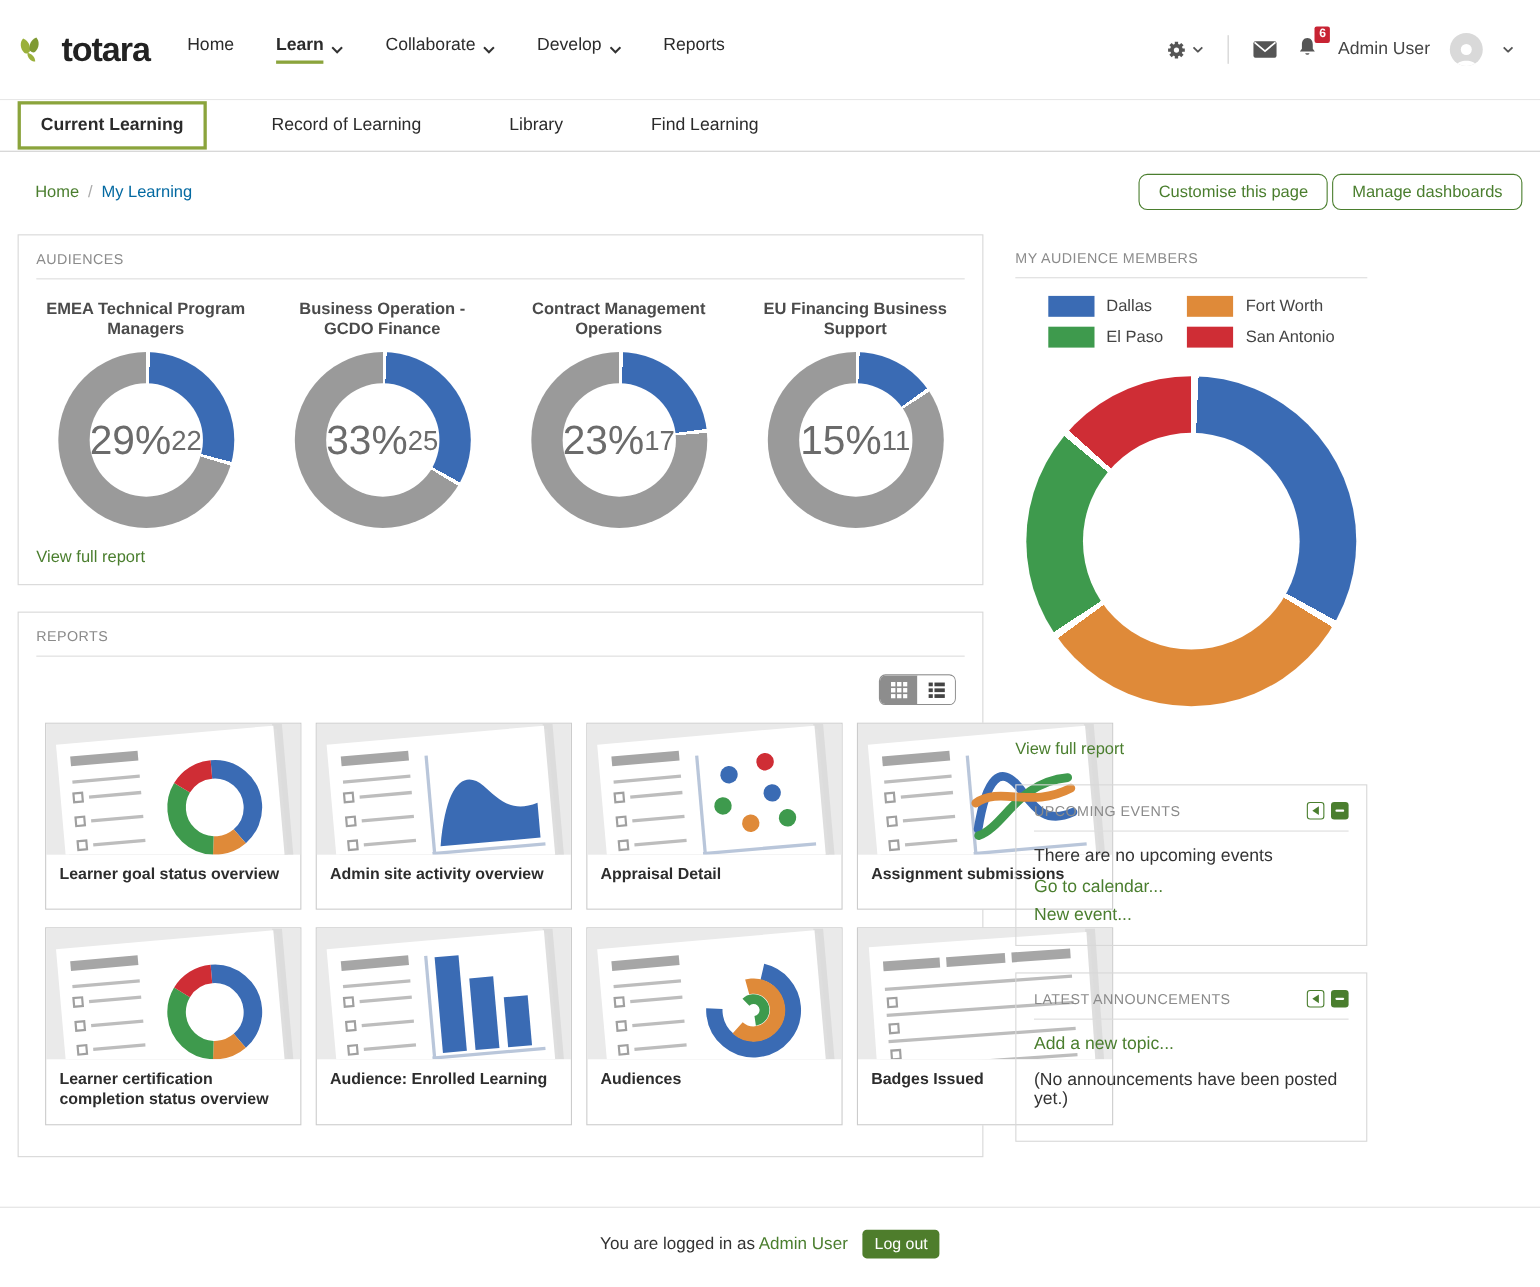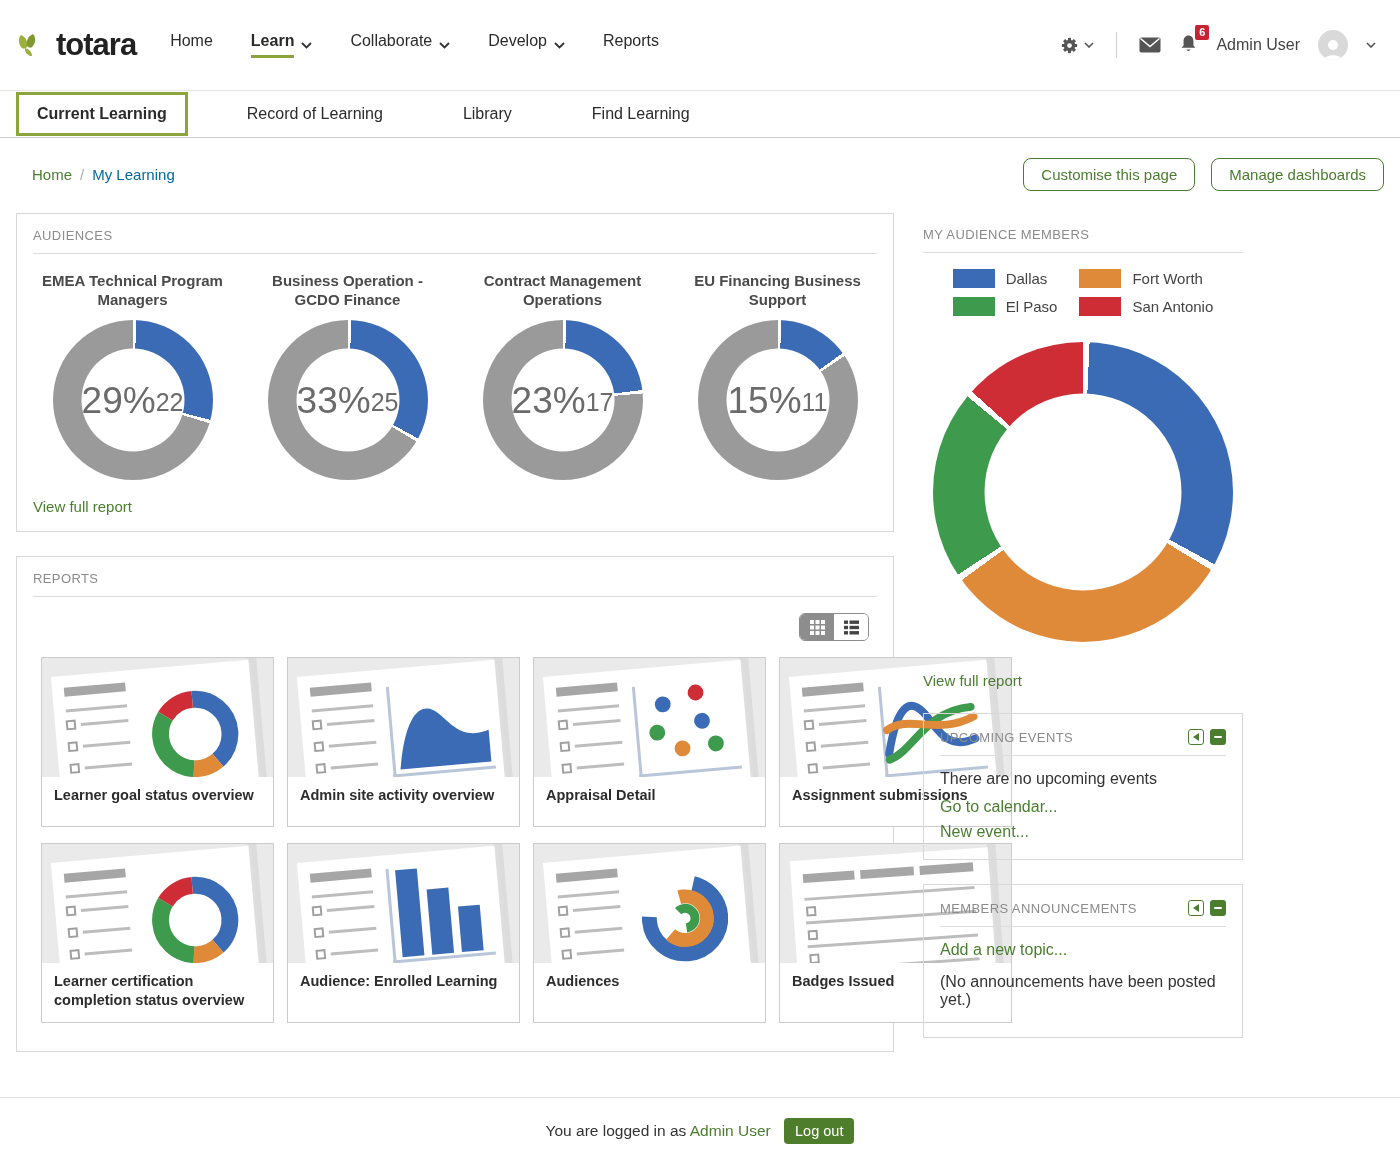--- a/index.html
+++ b/index.html
@@ -31,21 +31,21 @@
   
   .tabbar { height:48px; display:flex; align-items:stretch; padding:0 16px;
     border-top:1px solid #e7e7e7; border-bottom:1px solid #cfcfcf;gap:38px; }
   .tab { display:flex; align-items:center; padding:0 21px; font-size:16px; color:#2b2b2b; cursor:pointer; }
   .tab.active { border:3px solid #8ba43c; font-weight:bold; margin:1px 0; padding:0 18px; }
 
   
   .crumb-row { display:flex; align-items:center; padding:20px 16px 22px 32px; }
   .crumb-sep { color:#aaa; margin:0 8px; }
   .crumb-current { color:#0369a1; }
-  .crumb-actions { margin-left:auto; display:flex; gap:16px; padding-right:0; }
+  .crumb-actions { margin-left:auto; display:flex; gap:4px; padding-right:0; }
   .ghost-btn { border:1px solid #4a7e2e; color:#4a7e2e; background:#fff; border-radius:8px;
     font-size:15px; padding:7px 17px; cursor:pointer; font-family:inherit; }
 
   
   .main { display:flex; padding:0 16px; align-items:flex-start; }
   .col-left { width:878px; }
   .col-right { width:320px; margin-left:29px; }
 
   .panel { border:1px solid #d8d8d8; background:#fff; }
   .panel-head { padding:14px 16px 10px; font-size:13px; color:#8b8b8b; letter-spacing:.4px; }
@@ -592,21 +592,21 @@
         </div>
       </div>
       <hr class="sb-panel-hr">
       <div class="sb-text">There are no upcoming events</div>
       <a class="green-link sb-link">Go to calendar...</a>
       <a class="green-link sb-link">New event...</a>
     </div>
 
     <div class="sb-panel">
       <div class="sb-panel-head">
-        <span class="sb-panel-title">MEMBERS ANNOUNCEMENTS</span>
+        <span class="sb-panel-title">LATEST ANNOUNCEMENTS</span>
         <div class="blk-icons">
           <span class="blk-ico move">
               <span class="tri-left"></span>
             </span>
           <span class="blk-ico collapse">
               <span class="minus"></span>
             </span>
         </div>
       </div>
       <hr class="sb-panel-hr">

